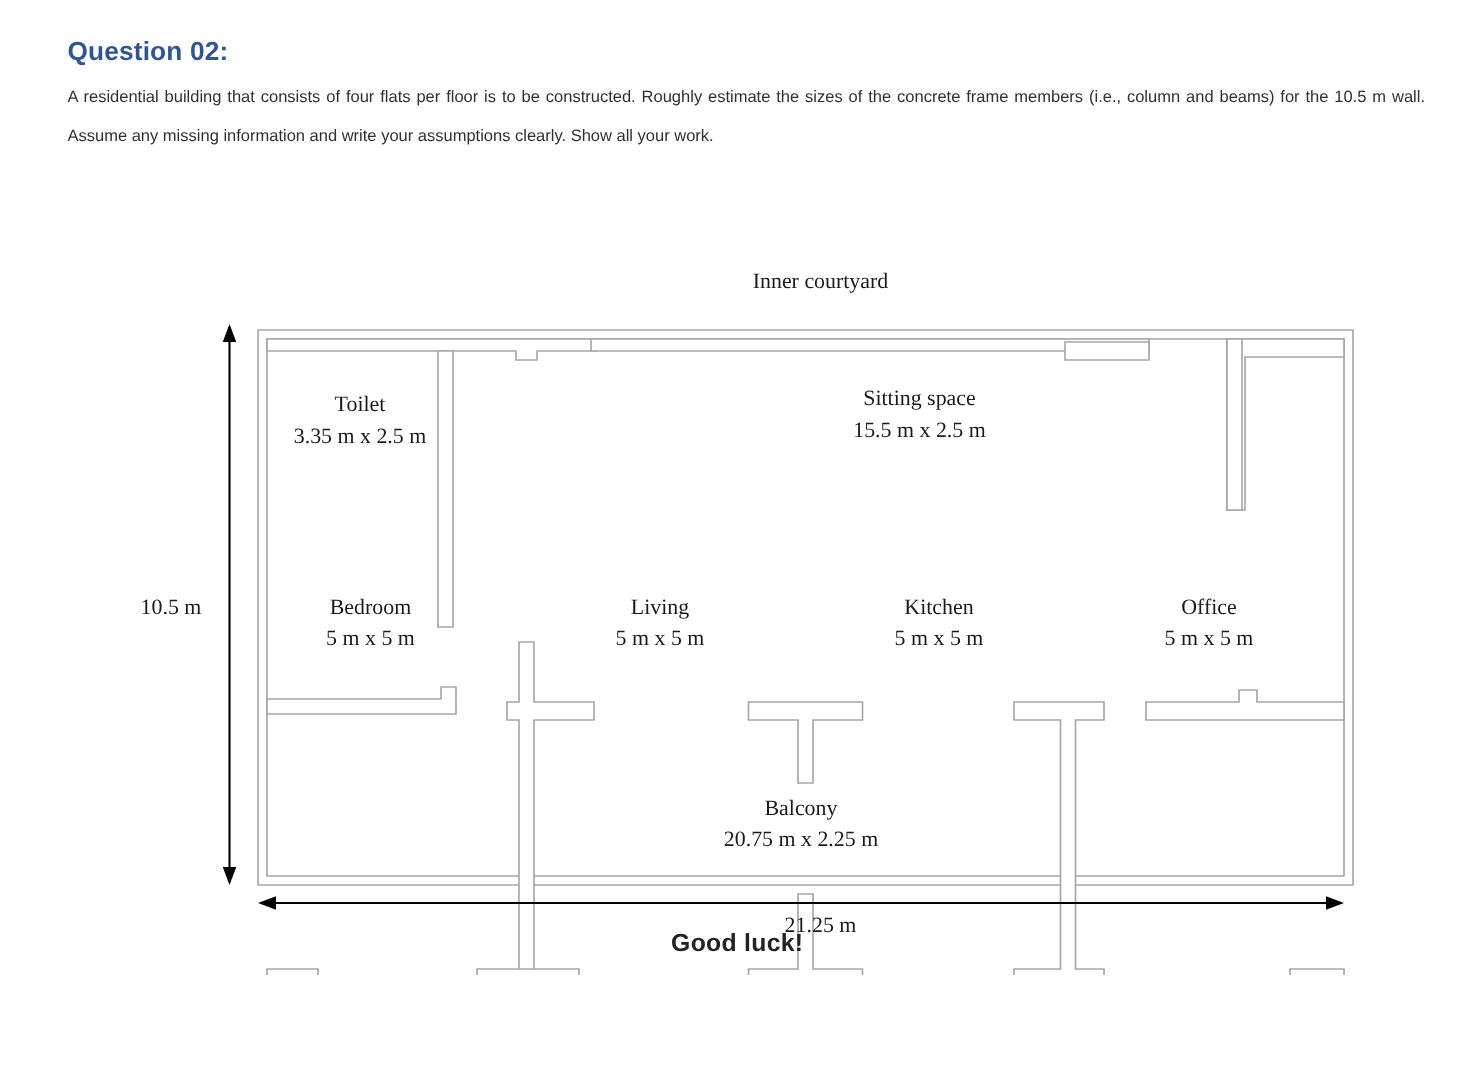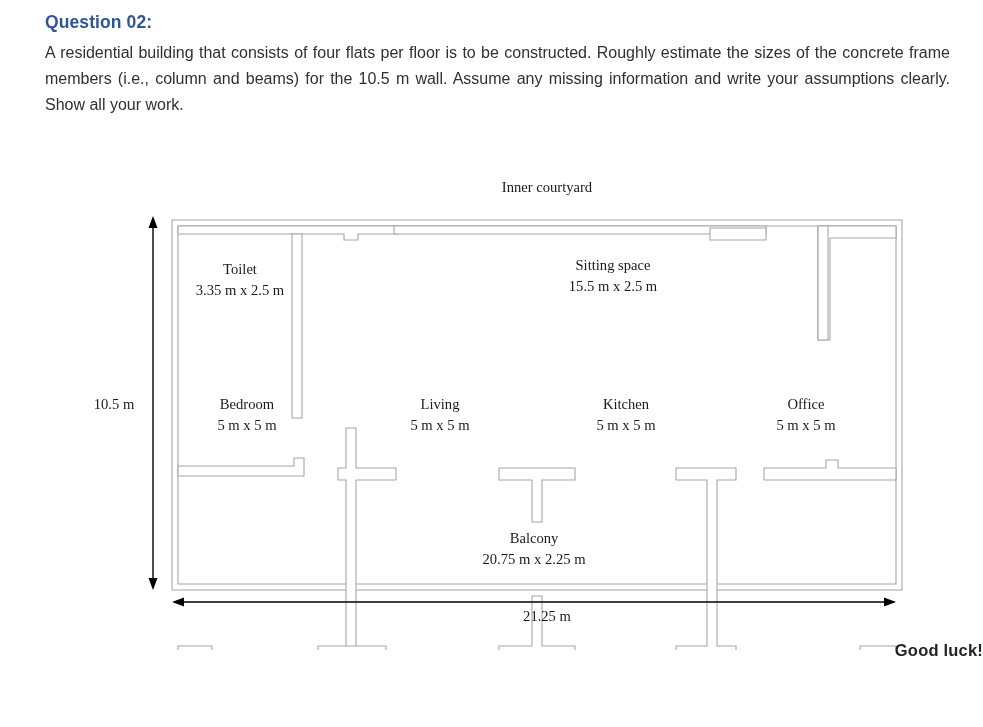--- a/index.html
+++ b/index.html
@@ -22,26 +22,26 @@
     left: 45px;
     top: 12px;
     width: 905px;
   }
   #question-heading {
     font-family: "Liberation Sans", sans-serif;
     font-size: 17.5px;
     font-weight: bold;
     color: #2f5597;
     letter-spacing: 0.1px;
-    margin: 0 0 7px 0;
+    margin: 12px 0 7px 0;
     line-height: 1.2;
   }
   #question-body {
     font-family: "Liberation Sans", sans-serif;
-    font-size: 16px;
+    font-size: 11px;
     line-height: 26px;
     color: #303030;
     text-align: justify;
     text-justify: inter-word;
     margin: 0;
   }
 
   
   #floorplan-figure {
     position: absolute;
@@ -78,23 +78,23 @@
   .dim-line {
     stroke: #000000;
     stroke-width: 1.4;
     fill: none;
   }
 
   
   #footer-note {
     position: absolute;
     left: 0;
-    top: 641px;
+    top: 620px;
     width: 983px;
-    text-align: right;
+    text-align: center;
     font-family: "Liberation Sans", sans-serif;
     font-size: 16.5px;
     font-weight: bold;
     color: #232323;
     letter-spacing: 0.2px;
   }
 </style>
 </head>
 <body>
 

